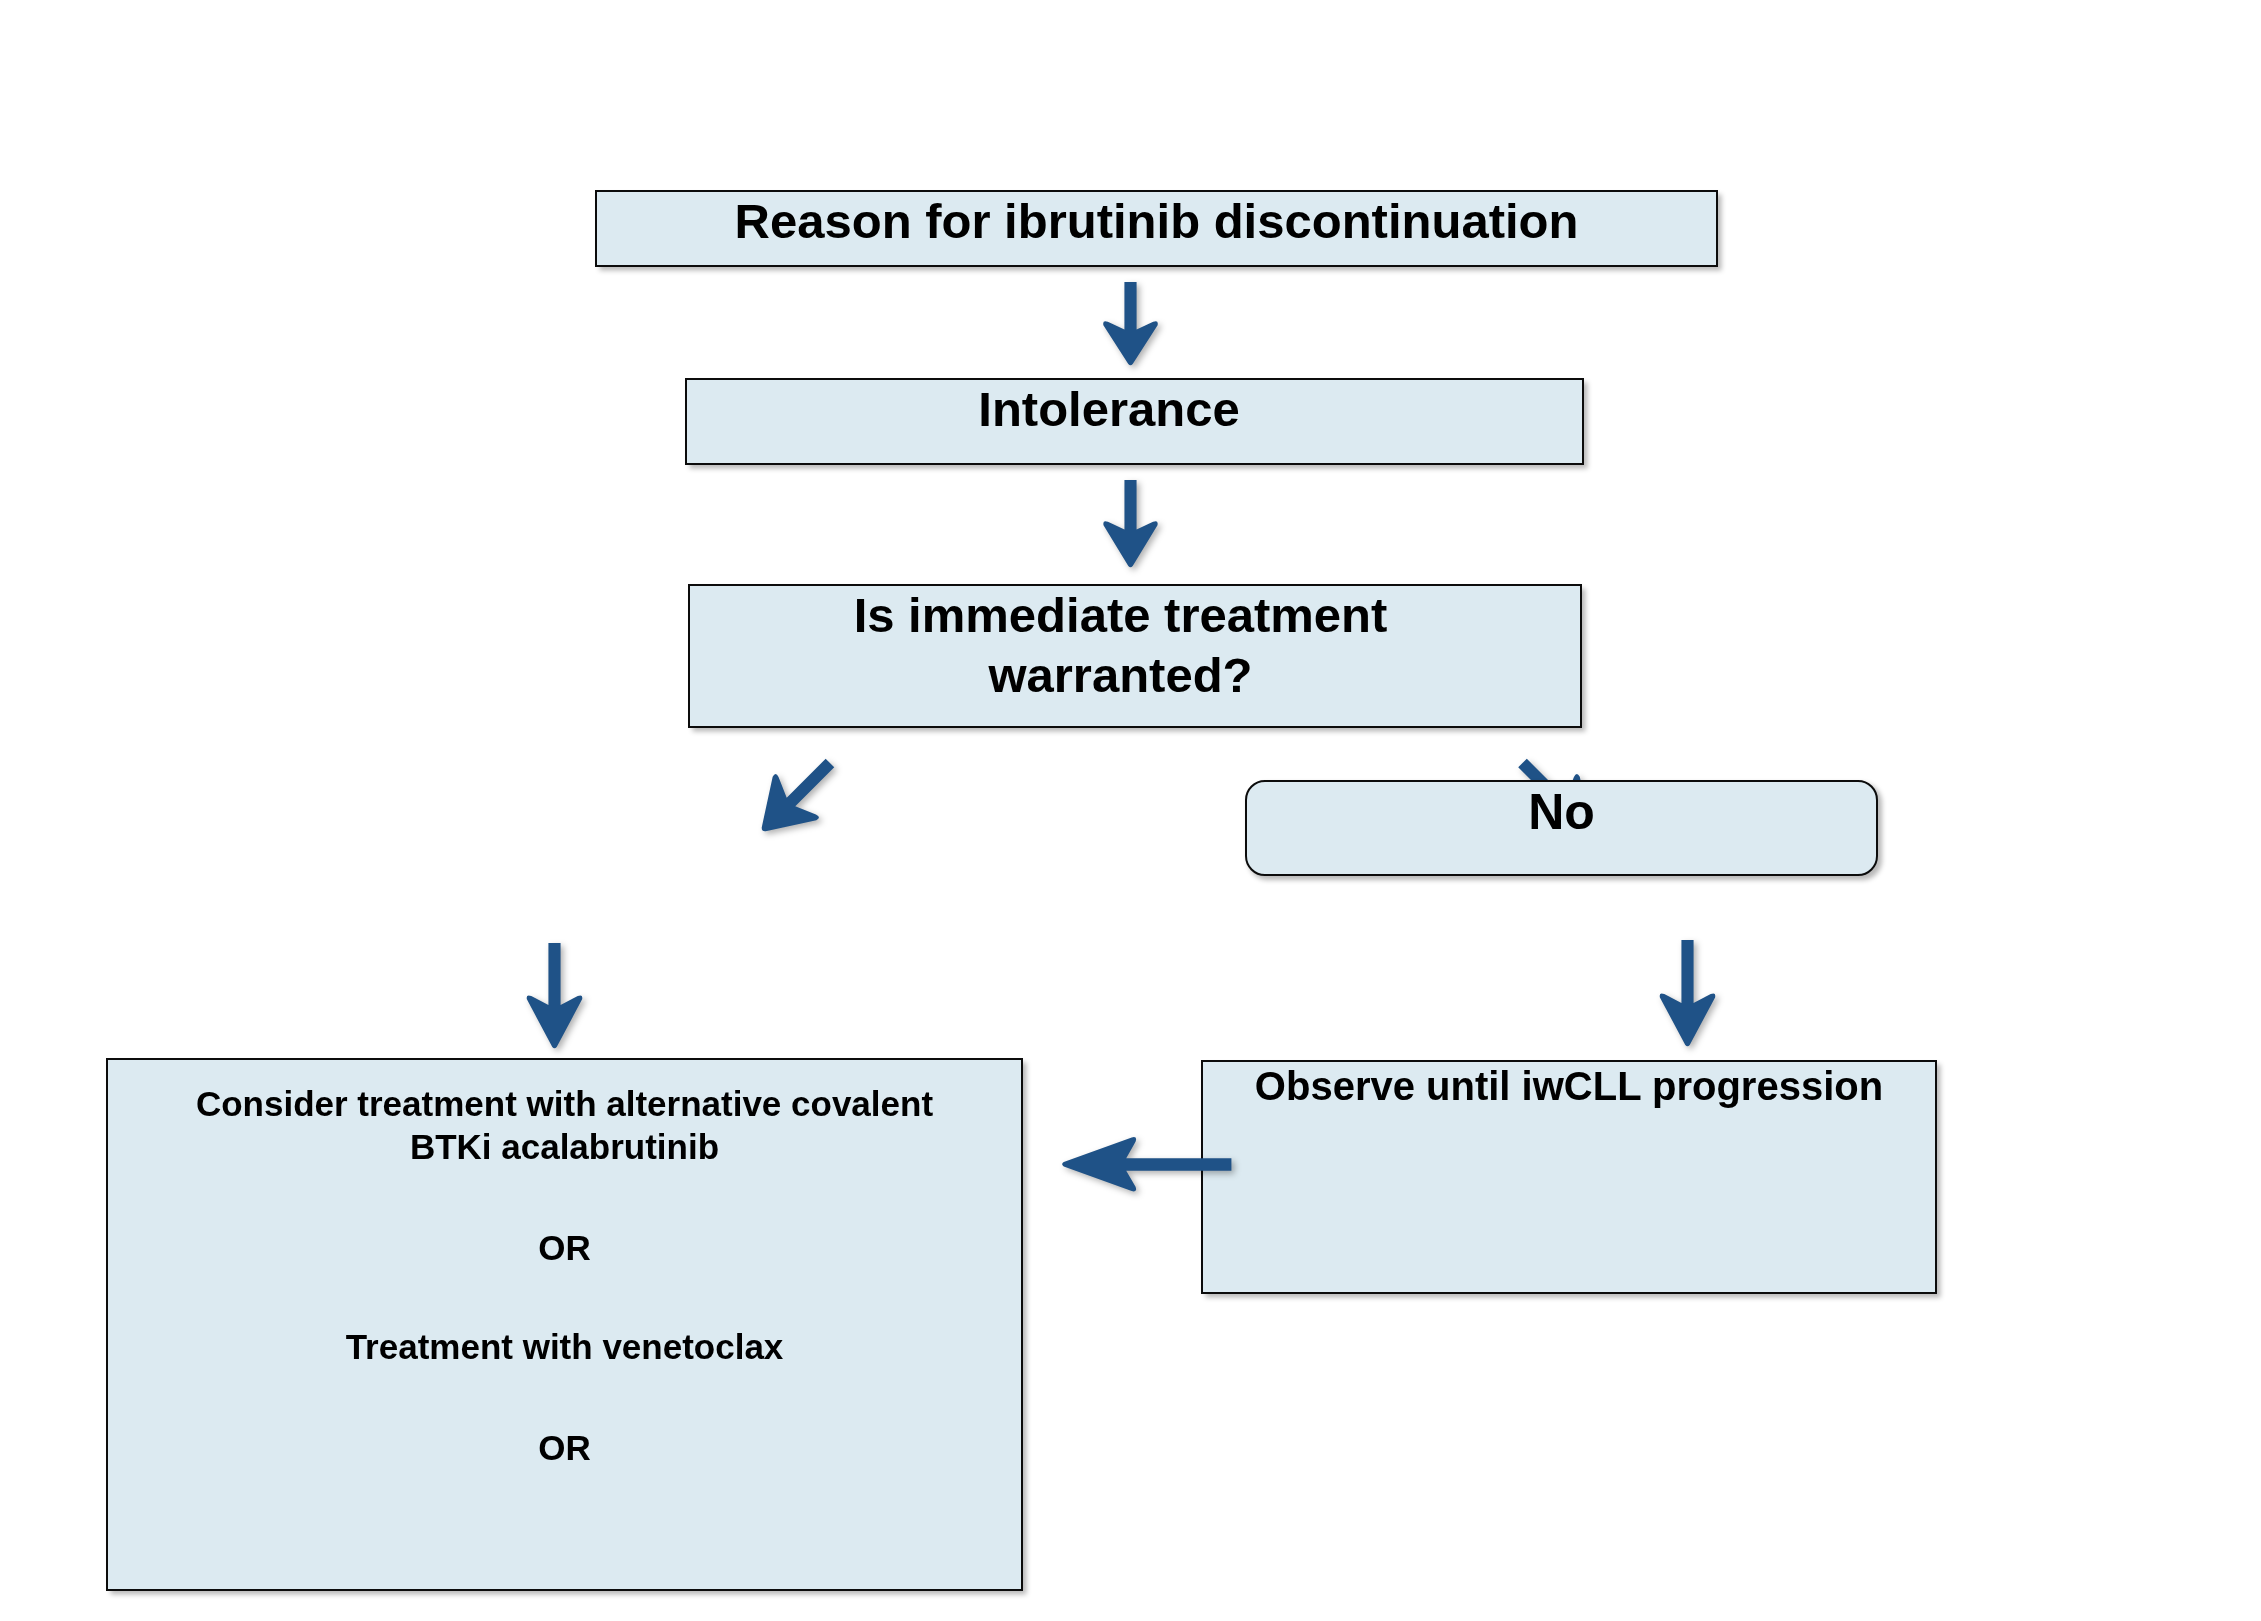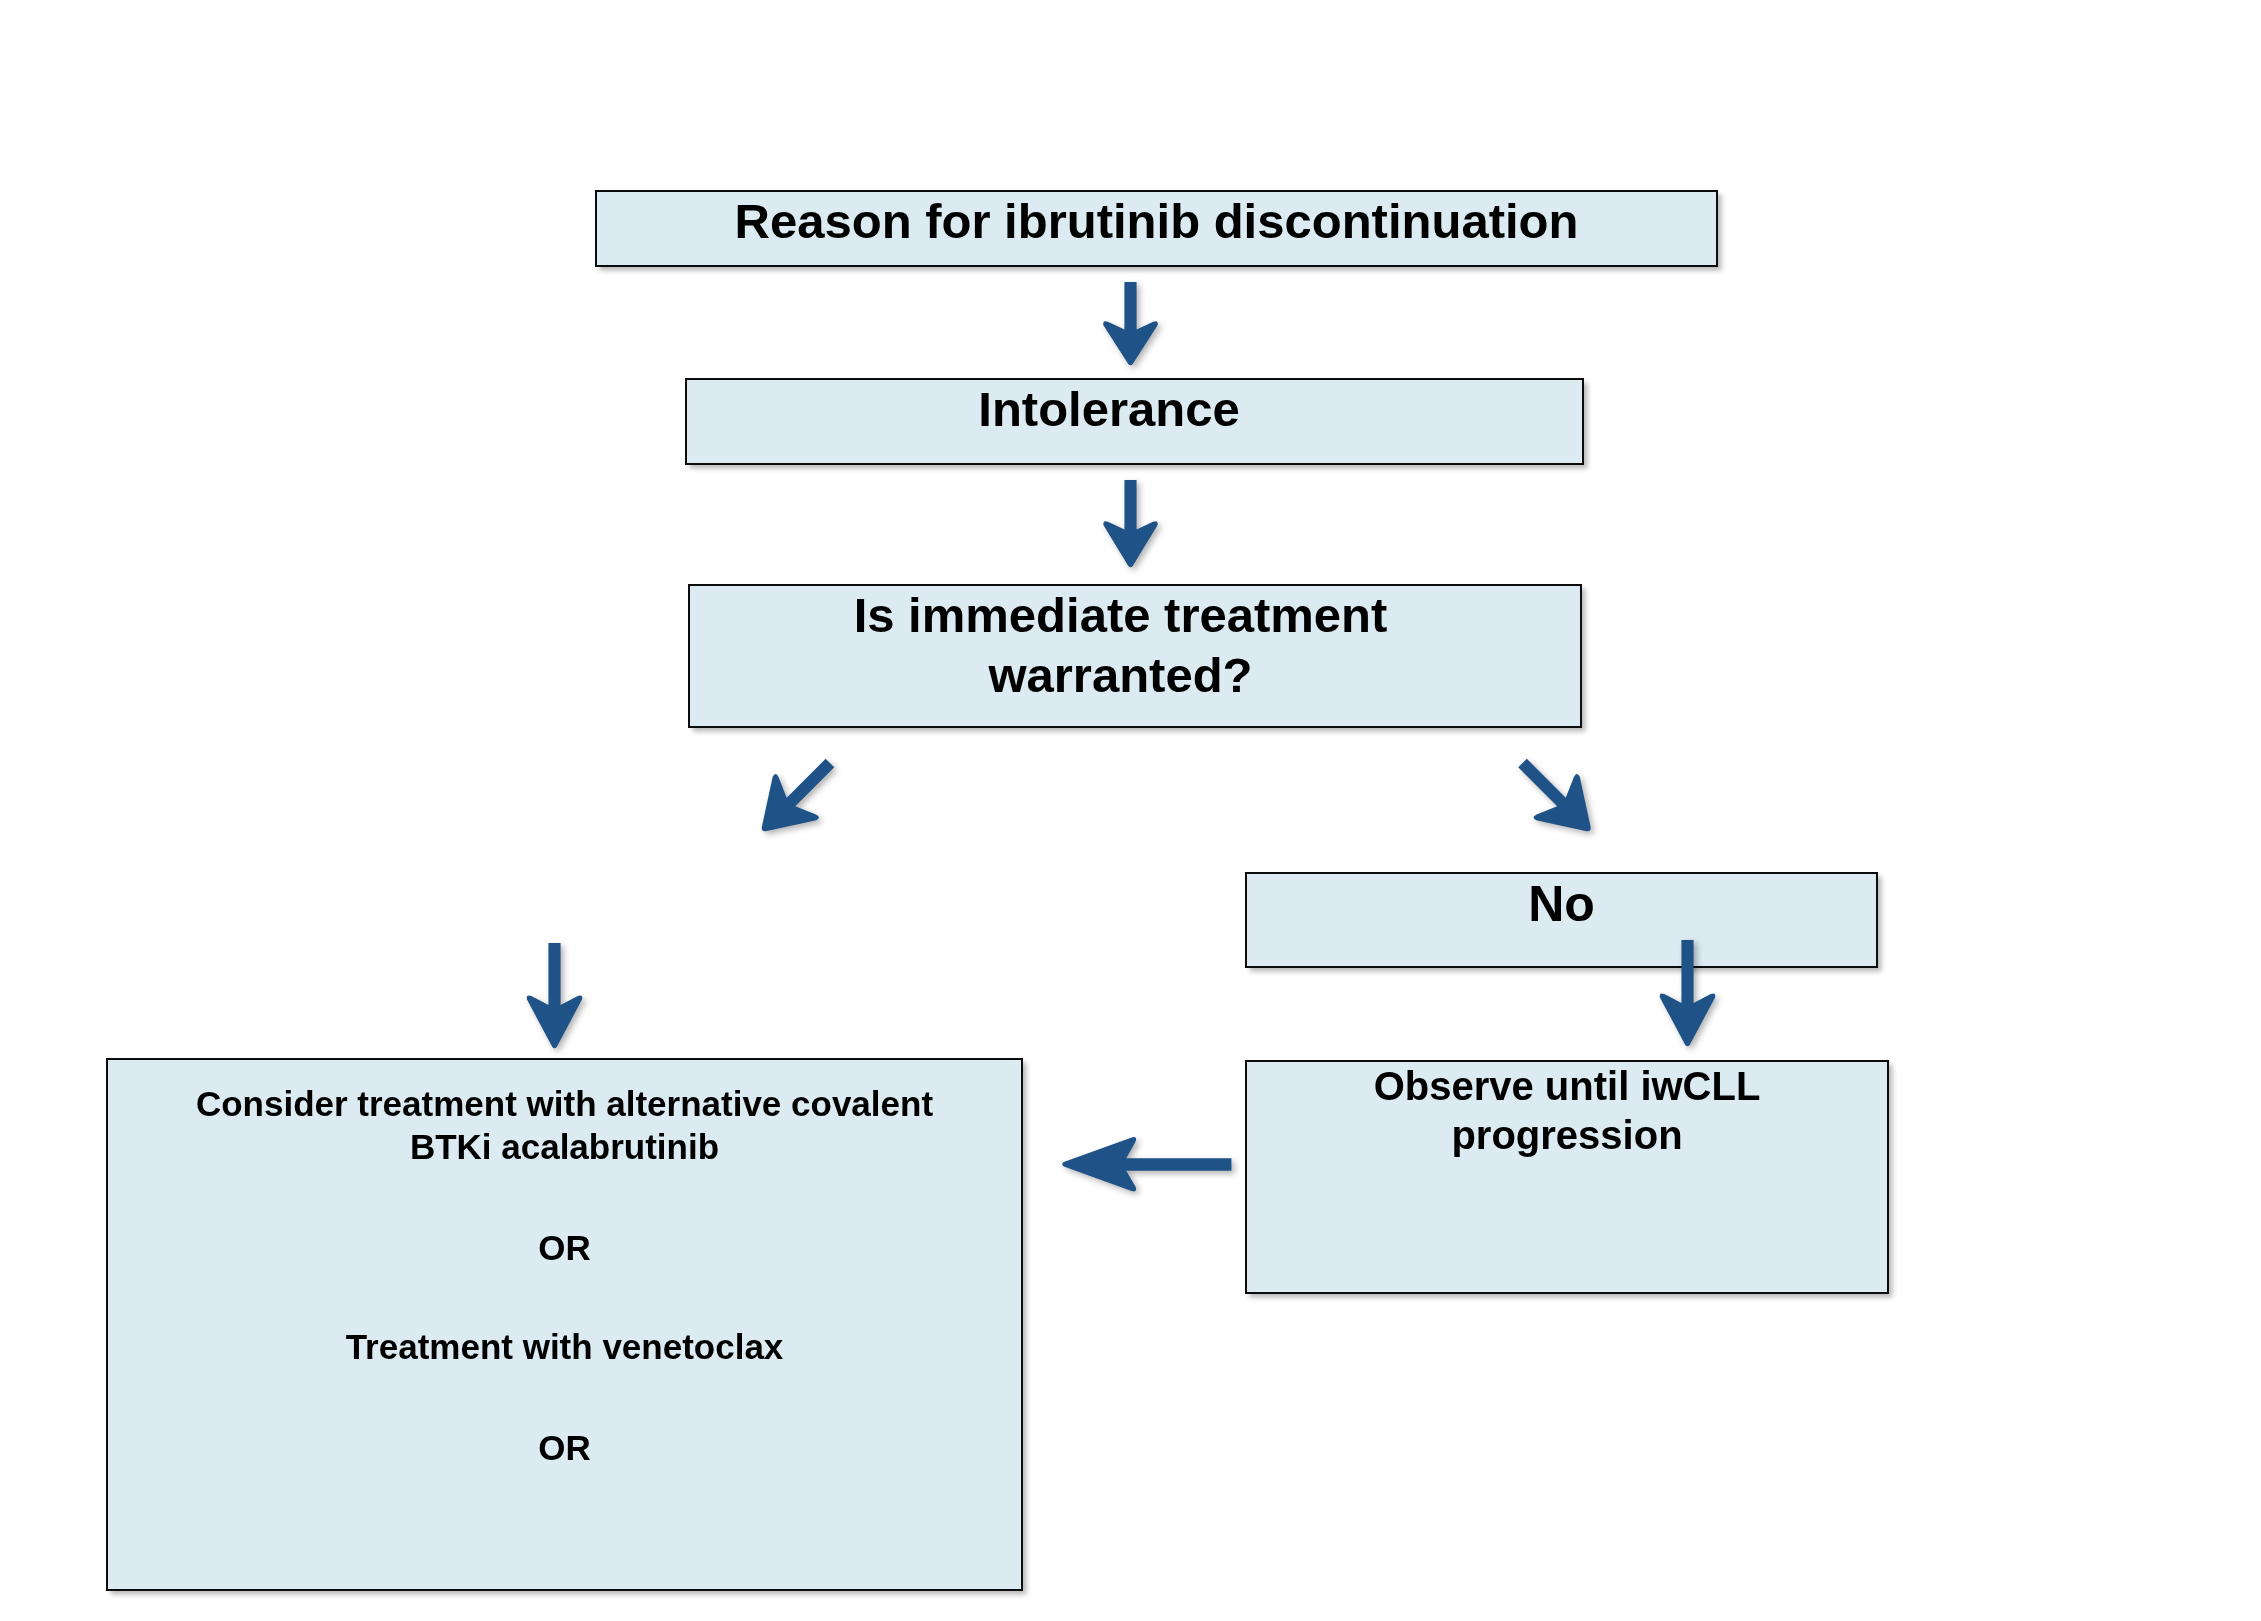--- a/index.html
+++ b/index.html
@@ -71,21 +71,21 @@
 
   #node-intolerance { left: 685px; top: 378px; width: 899px; height: 87px; }
   #node-intolerance .node-text { font-size: 49px; padding-right: 61px; }
 
   #node-question { left: 688px; top: 584px; width: 894px; height: 144px; }
   #node-question .node-text { font-size: 49px; padding-right: 39px; }
 
   #node-yes { left: 106px; top: 832px; width: 917px; height: 96px; }
   #node-yes .node-text { font-size: 50px; }
 
-  #node-no { left: 1245px; top: 872px; width: 633px; height: 96px; }
+  #node-no { left: 1245px; top: 780px; width: 633px; height: 96px; border-radius: 20px; }
   #node-no .node-text { font-size: 50px; }
 
   #node-treatments {
     left: 106px; top: 1058px; width: 917px; height: 533px;
     align-items: flex-start;
     justify-content: center;
     padding-top: 19px;
   }
   #node-treatments .opt-list {
     width: 100%;
@@ -98,21 +98,21 @@
     font-weight: bold;
     color: #000;
     line-height: 1.22;
     text-align: center;
     white-space: pre-line;
   }
   #node-treatments .opt.first { margin-top: 4.4px; }
   #node-treatments .opt.sep { margin-top: 58px; }
   #node-treatments .opt.item { margin-top: 57px; }
 
-  #node-observe { left: 1245px; top: 1060px; width: 644px; height: 234px; }
+  #node-observe { left: 1201px; top: 1060px; width: 736px; height: 234px; }
   #node-observe .node-text { font-size: 40px; }
 
   
   .arrow {
     position: absolute;
     filter: drop-shadow(3.3px 3.9px 3.3px rgba(0,0,0,0.30));
   }
   .arrow svg { display: block; overflow: visible; }
 
   

